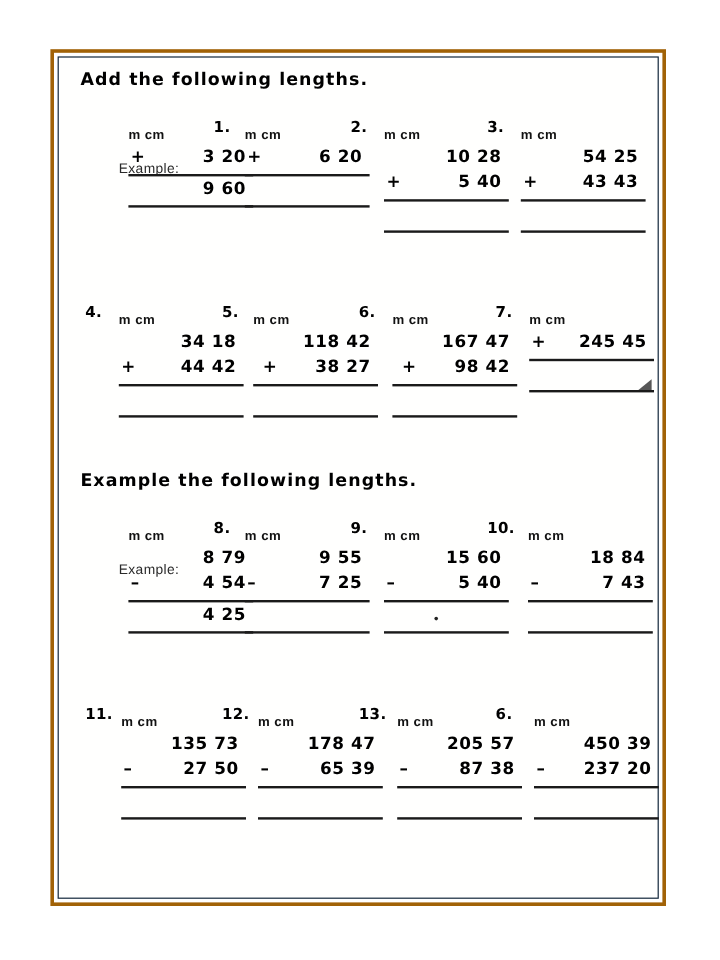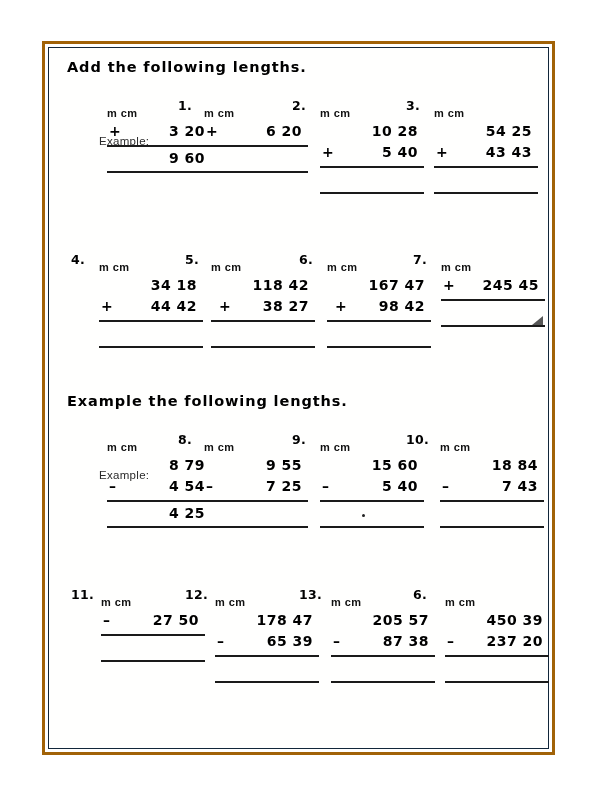--- a/index.html
+++ b/index.html
@@ -362,20 +362,21 @@
             <div class="rule"></div>
             <div class="answer blank"></div>
             <div class="rule final"></div>
           </div>
         </div>
 
         <div class="problem" style="left:22px; top:535px;">
           <div class="prob-num" style="left:0; top:4px;">11.</div>
           <div class="prob-body" style="left:30px; top:12px;">
             <div class="units">m cm</div>
+            <div class="term">135 73</div>
             <div class="term">
               <span class="op">–</span>
               <span>27 50</span>
             </div>
             <div class="rule"></div>
             <div class="answer blank"></div>
             <div class="rule final"></div>
           </div>
         </div>
 

